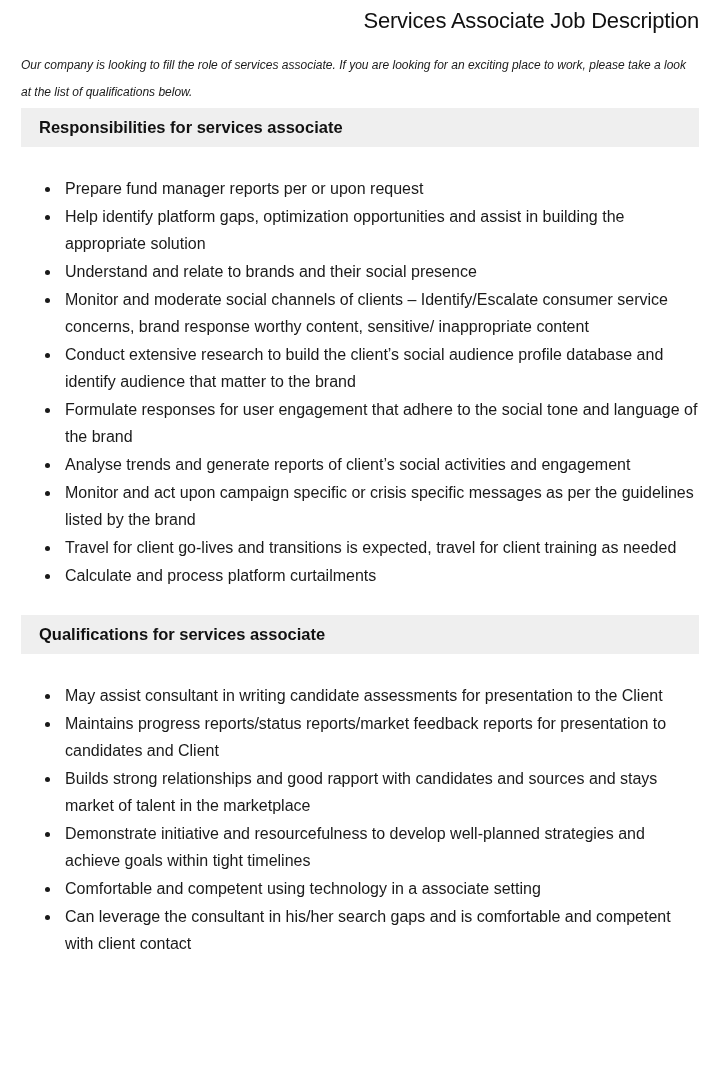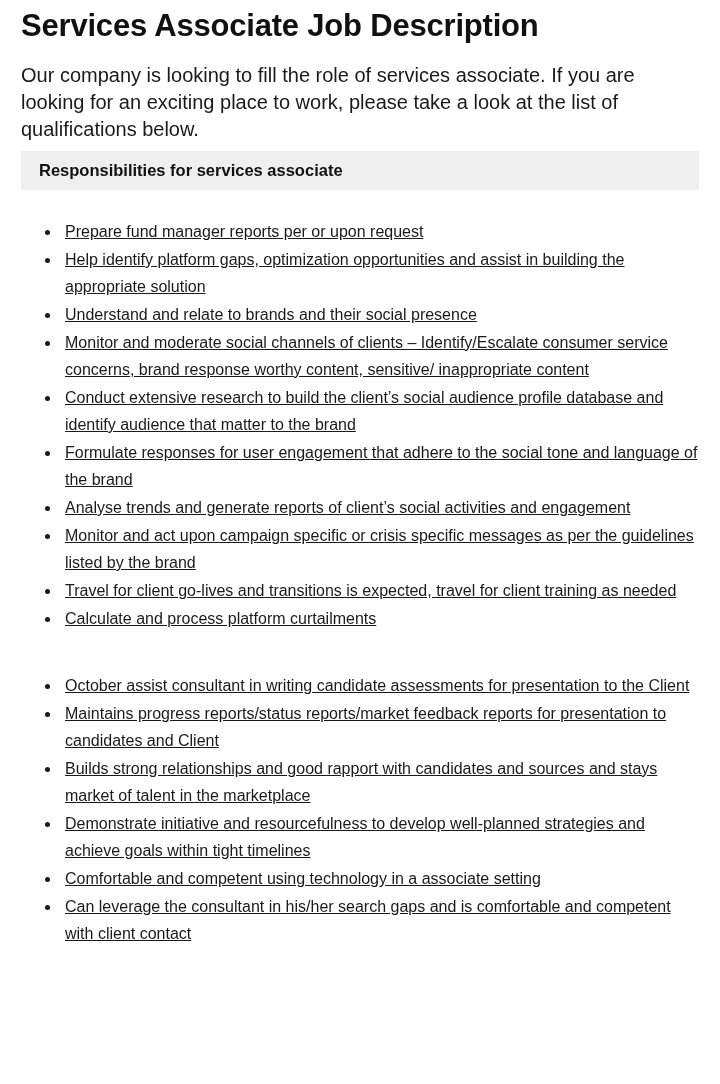--- a/index.html
+++ b/index.html
@@ -12,52 +12,52 @@
     width: 720px;
     font-family: "Liberation Sans", "DejaVu Sans", sans-serif;
     color: #1a1a1a;
   }
   .page {
     width: 720px;
     min-height: 1084px;
     padding: 4px 21px 24px 21px;
   }
   .doc-title {
-    font-size: 31px;
-    font-weight: 700;
-    text-align: left;
+    font-size: 22px;
+    font-weight: 400;
+    text-align: right;
     margin: 4px 0 18px 0;
     letter-spacing: -0.2px;
     color: #111111;
   }
   .intro {
-    font-size: 20px;
+    font-size: 12px;
     line-height: 27px;
-    margin: 0 0 8px 0;
+    margin: 0 0 2px 0;
     color: #1a1a1a;
+    font-style: italic;
   }
   .section-header {
     background: #efefef;
     font-size: 16.5px;
     font-weight: 700;
     padding: 10px 18px;
     margin: 0 0 14px 0;
     color: #111111;
   }
   .bullet-list {
     margin: 0 0 26px 0;
     padding: 14px 0 0 40px;
     font-size: 16px;
     line-height: 27px;
     list-style-type: disc;
   }
   .bullet-list li {
     padding-left: 4px;
     margin: 0 0 1px 0;
-    text-decoration: underline;
   }
 </style>
 </head>
 <body>
 
 <div class="page">
 
   <h1 class="doc-title">Services Associate Job Description</h1>
 
   <p class="intro">Our company is looking to fill the role of services associate. If you are looking for an exciting place to work, please take a look at the list of qualifications below.</p>
@@ -72,22 +72,23 @@
       <li>Conduct extensive research to build the client’s social audience profile database and identify audience that matter to the brand</li>
       <li>Formulate responses for user engagement that adhere to the social tone and language of the brand</li>
       <li>Analyse trends and generate reports of client’s social activities and engagement</li>
       <li>Monitor and act upon campaign specific or crisis specific messages as per the guidelines listed by the brand</li>
       <li>Travel for client go-lives and transitions is expected, travel for client training as needed</li>
       <li>Calculate and process platform curtailments</li>
     </ul>
   </section>
 
   <section>
+    <div class="section-header">Qualifications for services associate</div>
     <ul class="bullet-list">
-      <li>October assist consultant in writing candidate assessments for presentation to the Client</li>
+      <li>May assist consultant in writing candidate assessments for presentation to the Client</li>
       <li>Maintains progress reports/status reports/market feedback reports for presentation to candidates and Client</li>
       <li>Builds strong relationships and good rapport with candidates and sources and stays market of talent in the marketplace</li>
       <li>Demonstrate initiative and resourcefulness to develop well-planned strategies and achieve goals within tight timelines</li>
       <li>Comfortable and competent using technology in a associate setting</li>
       <li>Can leverage the consultant in his/her search gaps and is comfortable and competent with client contact</li>
     </ul>
   </section>
 
 </div>
 

